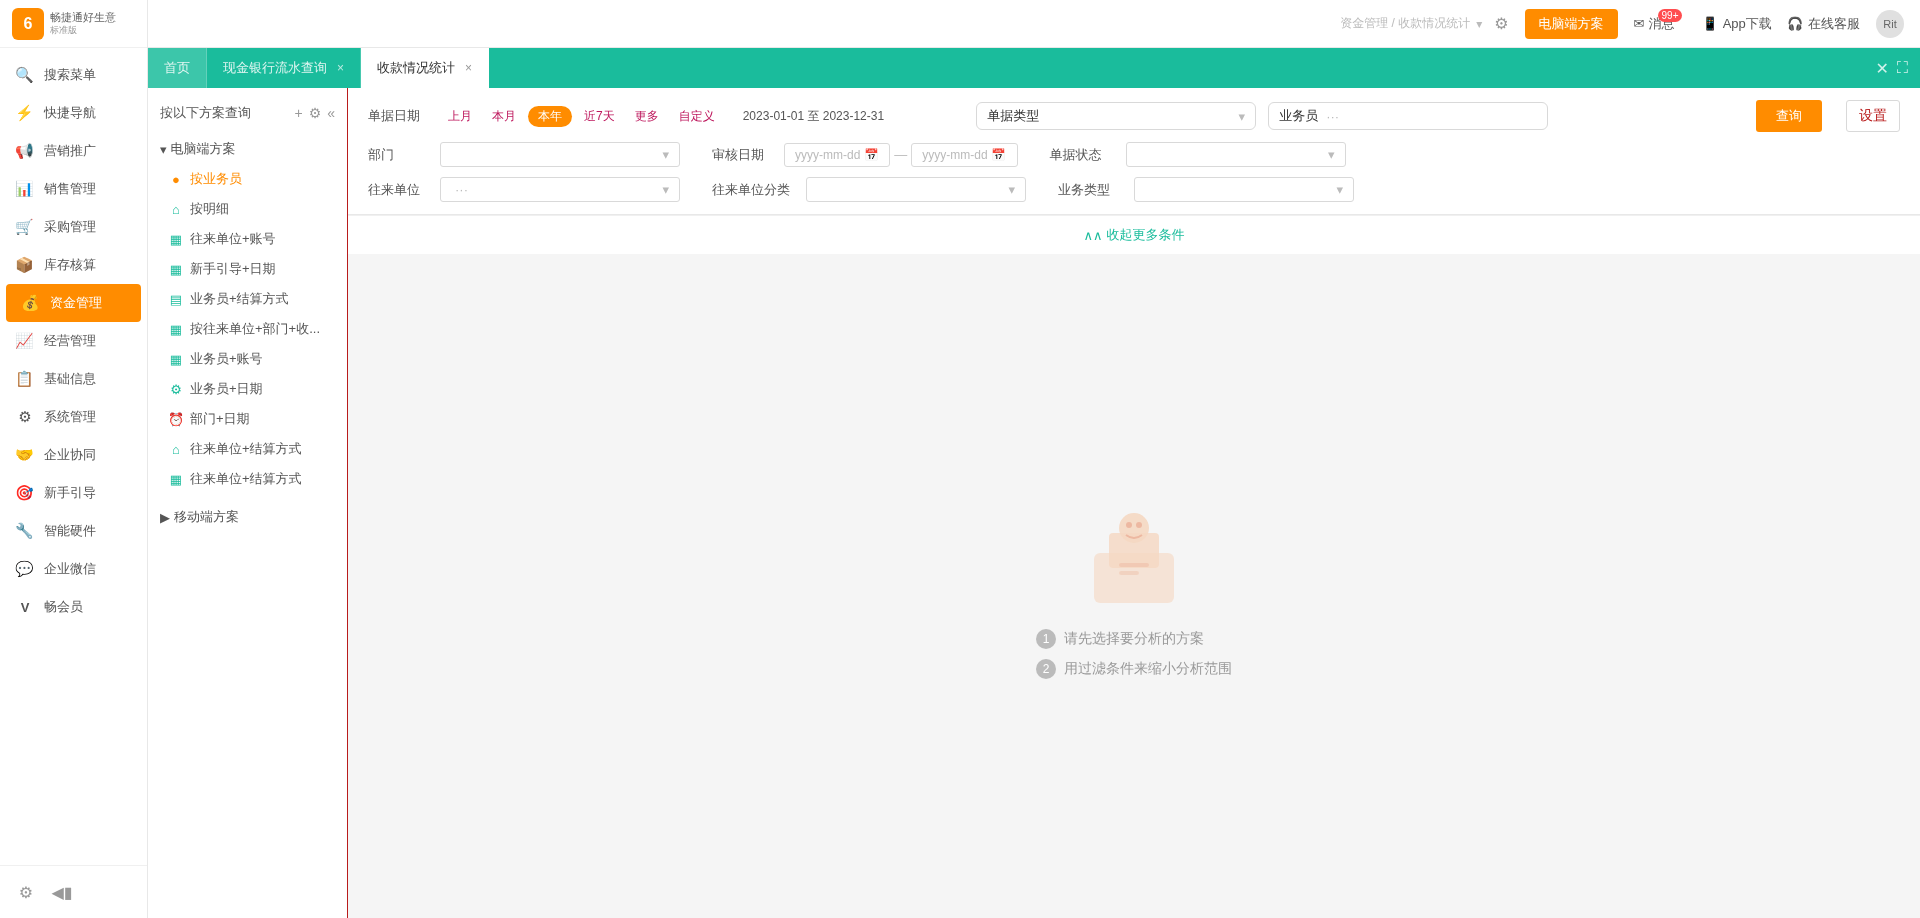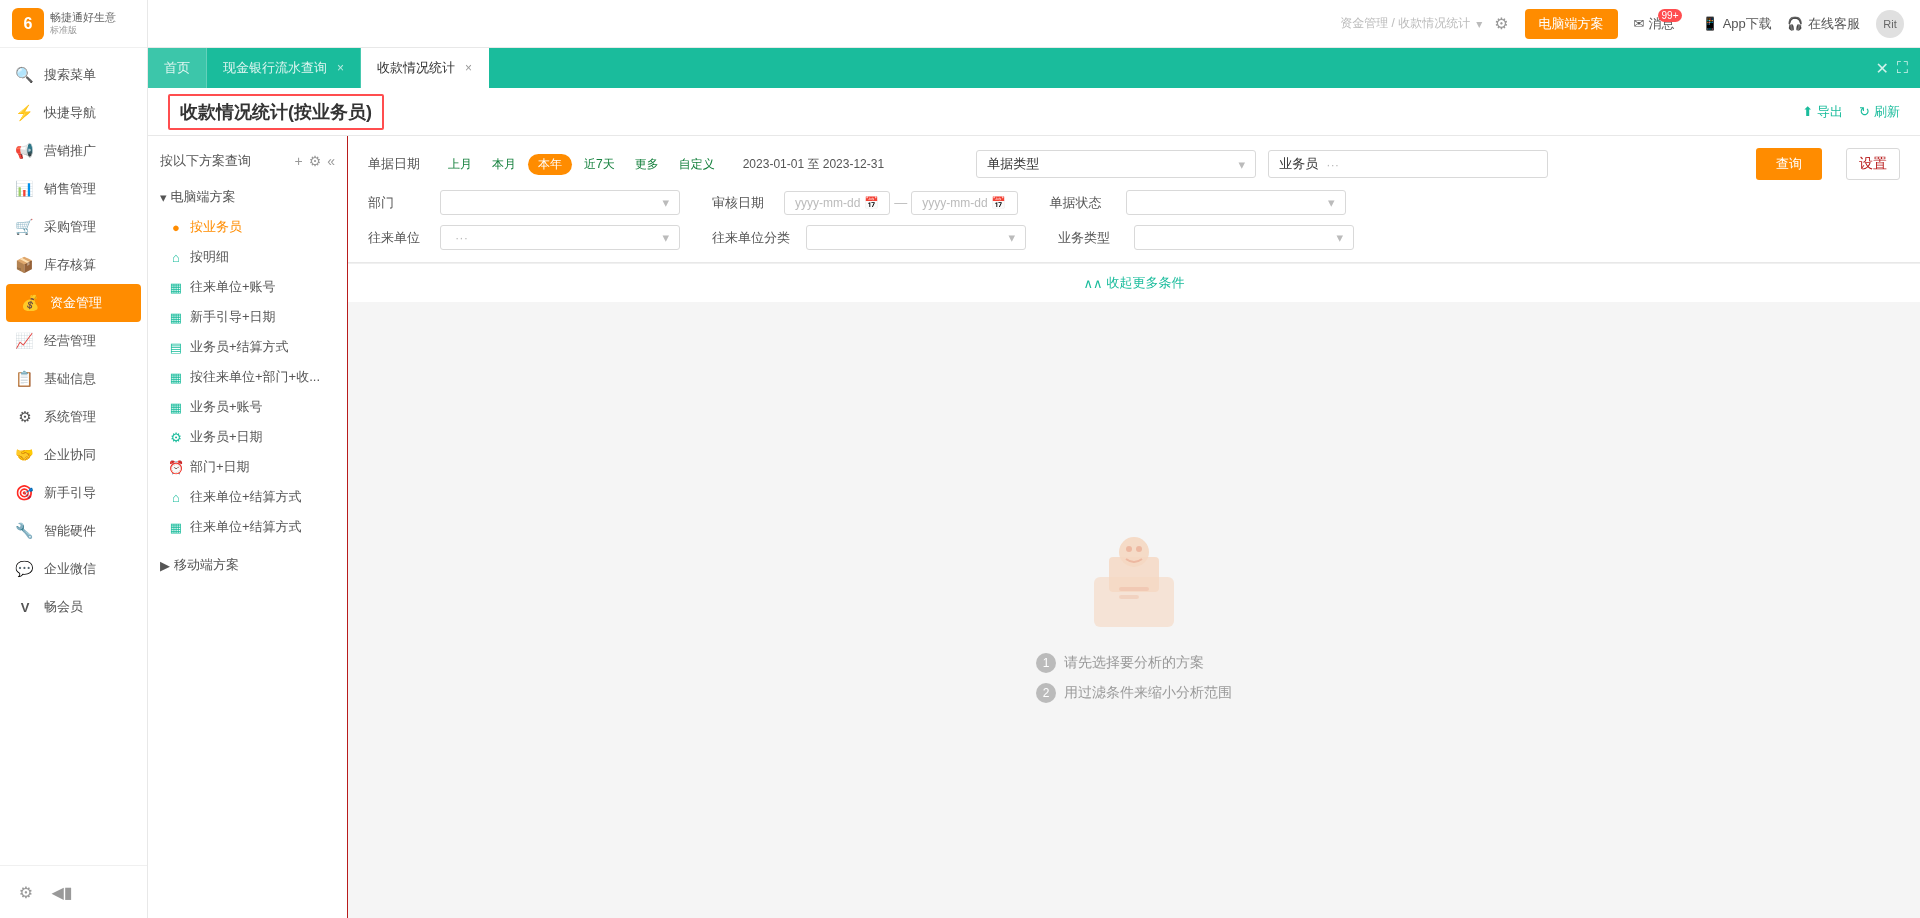--- a/index.html
+++ b/index.html
@@ -70,26 +70,26 @@
     .tree-section-header { display: flex; align-items: center; padding: 6px 12px; cursor: pointer; font-size: 13px; color: #555; gap: 4px; font-weight: 500; }
     .tree-children { padding-left: 8px; }
 
     
     .right-panel { flex: 1; display: flex; flex-direction: column; overflow: hidden; background: #f5f5f5; }
     .filter-area { background: #fff; padding: 12px 20px; border-bottom: 1px solid #e8e8e8; }
     .filter-row { display: flex; align-items: center; gap: 12px; margin-bottom: 10px; }
     .filter-row:last-child { margin-bottom: 0; }
     .filter-label { color: #555; font-size: 13px; min-width: 60px; }
     .date-tabs { display: flex; gap: 4px; align-items: center; }
-    .date-tab { padding: 2px 8px; border-radius: 3px; cursor: pointer; font-size: 12px; color: #15803d; }
+    .date-tab { padding: 2px 8px; border-radius: 3px; cursor: pointer; font-size: 12px; color: #be185d; }
     .date-tab.active { background: #ff8c00; color: white; border-radius: 12px; padding: 2px 10px; }
     .date-range { display: flex; align-items: center; gap: 4px; font-size: 12px; color: #555; margin-left: 8px; }
     .filter-select { display: flex; align-items: center; border: 1px solid #d9d9d9; border-radius: 3px; padding: 4px 10px; background: #fff; min-width: 200px; cursor: pointer; font-size: 13px; gap: 4px; }
     .filter-select .arrow { margin-left: auto; color: #bbb; }
-    .filter-select-wide { min-width: 280px; }
+    .filter-select-wide { min-width: 280px; border-radius: 6px; }
     .date-picker-group { display: flex; align-items: center; gap: 4px; }
     .date-picker { display: flex; align-items: center; border: 1px solid #d9d9d9; border-radius: 3px; padding: 4px 10px; background: #fff; font-size: 12px; color: #bbb; gap: 4px; }
     .filter-actions { display: flex; gap: 24px; margin-left: auto; }
     .btn-query { background: #ff8c00; color: white; border: none; border-radius: 3px; padding: 6px 20px; cursor: pointer; font-size: 13px; }
     .btn-settings { background: #fff; color: #b91c1c; border: 1px solid #d9d9d9; border-radius: 3px; padding: 6px 12px; cursor: pointer; font-size: 14px; }
     .filter-dots { color: #bbb; cursor: pointer; margin: 0 4px; }
     .collapse-area { display: flex; justify-content: center; align-items: center; padding: 10px; background: #fff; border-top: 1px solid #f0f0f0; cursor: pointer; color: #1abc9c; font-size: 13px; gap: 4px; }
 
     
     .empty-state { flex: 1; display: flex; flex-direction: column; align-items: center; justify-content: center; gap: 16px; }
@@ -224,33 +224,20 @@
         <span class="tab-close">×</span>
       </div>
       <div class="tabbar-right">
         <span class="tabbar-icon">✕</span>
         <span class="tabbar-icon">⛶</span>
       </div>
     </div>
 
     <div class="main-wrapper">
 
-      <div class="page-header">
-        <div class="page-title">收款情况统计(按业务员)</div>
-        <div class="page-header-right">
-          <div class="export-btn">
-            <span>⬆</span>
-            <span>导出</span>
-          </div>
-          <div class="refresh-btn">
-            <span>↻</span>
-            <span>刷新</span>
-          </div>
-        </div>
-      </div>
 
       <div class="content-area">
 
         <div class="left-panel">
           <div class="panel-header">
             <span class="panel-header-title">按以下方案查询</span>
             <div class="panel-header-icons">
               <span class="panel-icon">+</span>
               <span class="panel-icon">⚙</span>
               <span class="panel-icon">«</span>

